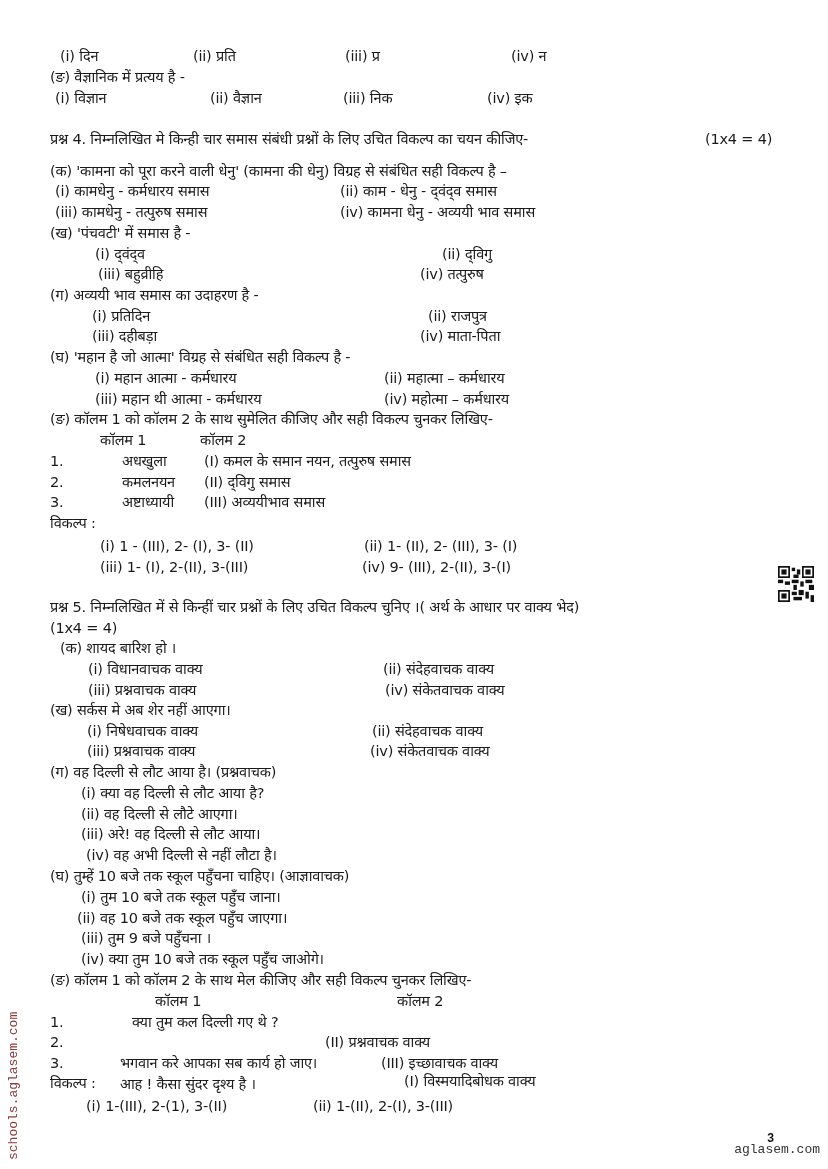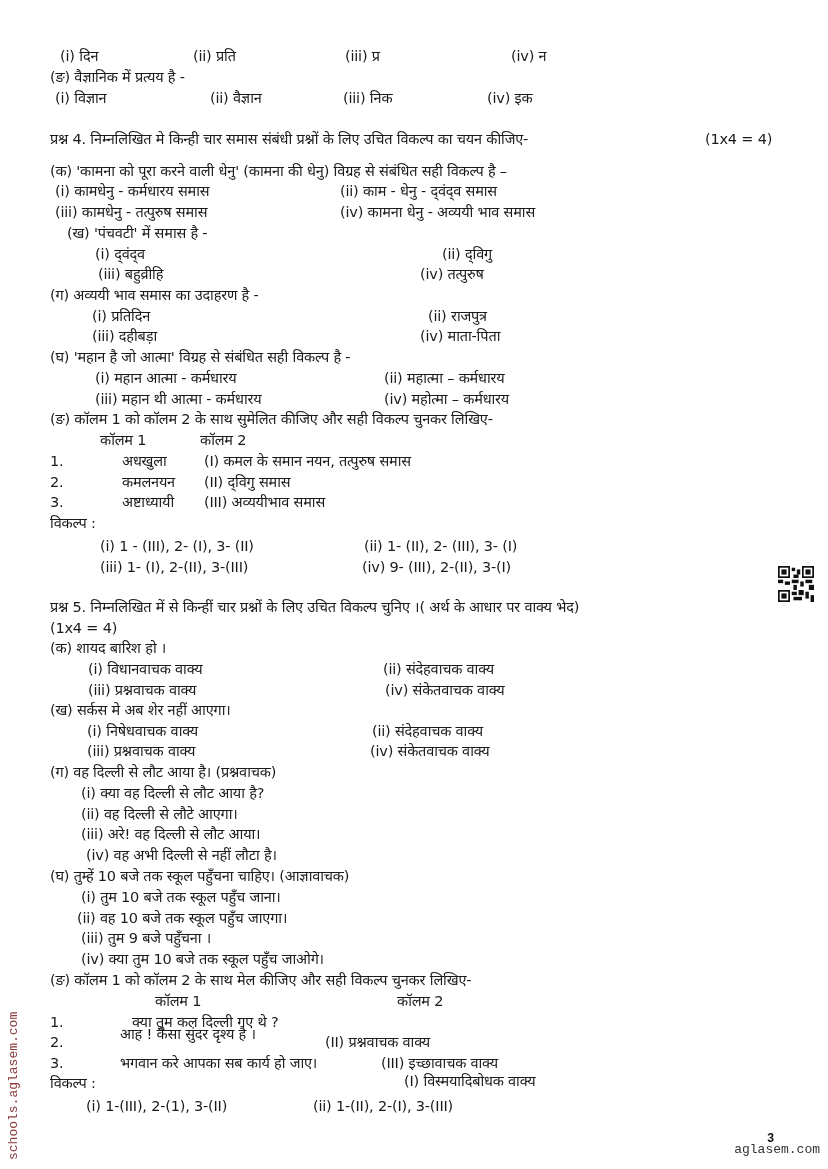--- a/index.html
+++ b/index.html
@@ -30,21 +30,21 @@
 
 <div class="ln" style="left:50px;top:129px">प्रश्न 4. निम्नलिखित मे किन्ही चार समास संबंधी प्रश्नों के लिए उचित विकल्प का चयन कीजिए-</div>
 <div class="ln" style="left:705px;top:129px">(1x4 = 4)</div>
 
 <div class="ln" style="left:50px;top:161px">(क) 'कामना को पूरा करने वाली धेनु' (कामना की धेनु)  विग्रह से संबंधित सही विकल्प है –</div>
 <div class="ln" style="left:55px;top:181px">(i) कामधेनु     -   कर्मधारय समास</div>
 <div class="ln" style="left:340px;top:181px">(ii) काम - धेनु     -  द्‌वंद्‌व समास</div>
 <div class="ln" style="left:55px;top:202px">(iii) कामधेनु   -   तत्पुरुष समास</div>
 <div class="ln" style="left:340px;top:202px">(iv) कामना धेनु     - अव्ययी भाव समास</div>
 
-<div class="ln" style="left:67px;top:223px">(ख) 'पंचवटी' में समास है -</div>
+<div class="ln" style="left:50px;top:223px">(ख) 'पंचवटी' में समास है -</div>
 <div class="ln" style="left:95px;top:244px">(i) द्‌वंद्‌व</div>
 <div class="ln" style="left:442px;top:244px">(ii) द्‌विगु</div>
 <div class="ln" style="left:98px;top:264px">(iii) बहुव्रीहि</div>
 <div class="ln" style="left:420px;top:264px">(iv) तत्पुरुष</div>
 
 <div class="ln" style="left:50px;top:285px">(ग) अव्ययी भाव समास का उदाहरण है -</div>
 <div class="ln" style="left:92px;top:306px">(i) प्रतिदिन</div>
 <div class="ln" style="left:428px;top:306px">(ii) राजपुत्र</div>
 <div class="ln" style="left:92px;top:326px">(iii) दहीबड़ा</div>
 <div class="ln" style="left:420px;top:326px">(iv) माता-पिता</div>
@@ -99,21 +99,21 @@
       <rect x="12" y="14" width="3" height="3"></rect>
     <rect x="16" y="15" width="2" height="4"></rect>
       <rect x="9" y="18" width="5" height="2"></rect>
       <rect x="19" y="17" width="2" height="4"></rect>
   </g>
 </svg>
 
 <div class="ln" style="left:50px;top:597px">प्रश्न 5. निम्नलिखित में से किन्हीं चार प्रश्नों के लिए उचित विकल्प चुनिए ।( अर्थ के आधार पर वाक्य भेद)</div>
 <div class="ln" style="left:50px;top:618px">(1x4 = 4)</div>
 
-<div class="ln" style="left:50px;top:638px">(क) शायद बारिश हो ।</div>
+<div class="ln" style="left:60px;top:638px">(क) शायद बारिश हो ।</div>
 <div class="ln" style="left:88px;top:659px">(i) विधानवाचक वाक्य</div>
 <div class="ln" style="left:383px;top:659px">(ii) संदेहवाचक वाक्य</div>
 <div class="ln" style="left:88px;top:680px">(iii) प्रश्नवाचक वाक्य</div>
 <div class="ln" style="left:385px;top:680px">(iv) संकेतवाचक वाक्य</div>
 
 <div class="ln" style="left:50px;top:700px">(ख) सर्कस मे अब शेर नहीं आएगा।</div>
 <div class="ln" style="left:87px;top:721px">(i) निषेधवाचक वाक्य</div>
 <div class="ln" style="left:372px;top:721px">(ii) संदेहवाचक वाक्य</div>
 <div class="ln" style="left:87px;top:741px">(iii) प्रश्नवाचक वाक्य</div>
 <div class="ln" style="left:370px;top:741px">(iv) संकेतवाचक वाक्य</div>
@@ -130,21 +130,21 @@
 <div class="ln" style="left:81px;top:928px">(iii) तुम 9 बजे पहुँचना ।</div>
 <div class="ln" style="left:81px;top:949px">(iv) क्या तुम 10 बजे तक स्कूल पहुँच जाओगे।</div>
 
 <div class="ln" style="left:50px;top:970px">(ङ) कॉलम 1 को कॉलम 2 के साथ मेल कीजिए और सही विकल्प चुनकर लिखिए-</div>
 <div class="ln" style="left:155px;top:991px">कॉलम 1</div>
 <div class="ln" style="left:397px;top:991px">कॉलम 2</div>
 <div class="ln" style="left:50px;top:1012px">1.</div>
 <div class="ln" style="left:132px;top:1012px">क्या तुम कल दिल्ली गए थे ?</div>
 <div class="ln" style="left:404px;top:1071px">(I) विस्मयादिबोधक वाक्य</div>
 <div class="ln" style="left:50px;top:1032px">2.</div>
-<div class="ln" style="left:120px;top:1024px">आह ! कैसा सुंदर दृश्य है ।</div>
+<div class="ln" style="left:120px;top:1074px">आह ! कैसा सुंदर दृश्य है ।</div>
 <div class="ln" style="left:325px;top:1032px">(II) प्रश्नवाचक वाक्य</div>
 <div class="ln" style="left:50px;top:1053px">3.</div>
 <div class="ln" style="left:120px;top:1053px">भगवान करे आपका सब कार्य हो जाए।</div>
 <div class="ln" style="left:381px;top:1053px">(III) इच्छावाचक वाक्य</div>
 <div class="ln" style="left:50px;top:1073px">विकल्प :</div>
 <div class="ln" style="left:86px;top:1096px">(i) 1-(III), 2-(1), 3-(II)</div>
 <div class="ln" style="left:313px;top:1096px">(ii) 1-(II), 2-(I), 3-(III)</div>
 
 <div class="side">schools.aglasem.com</div>
 <div class="pnum">3</div>

